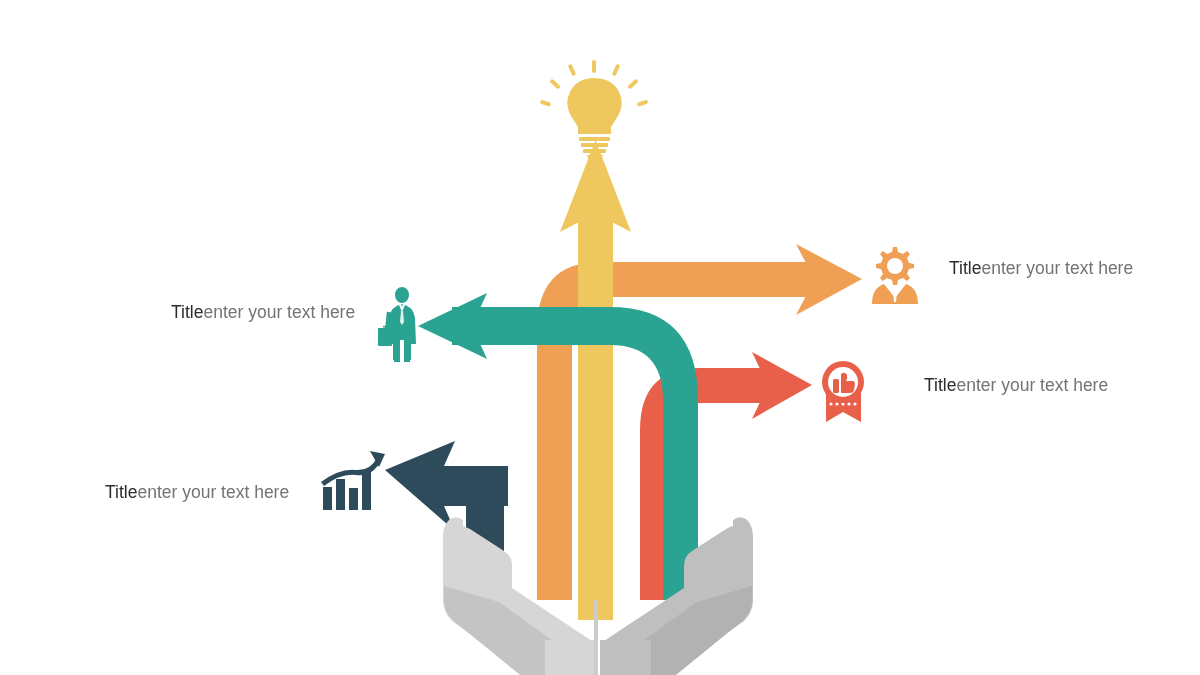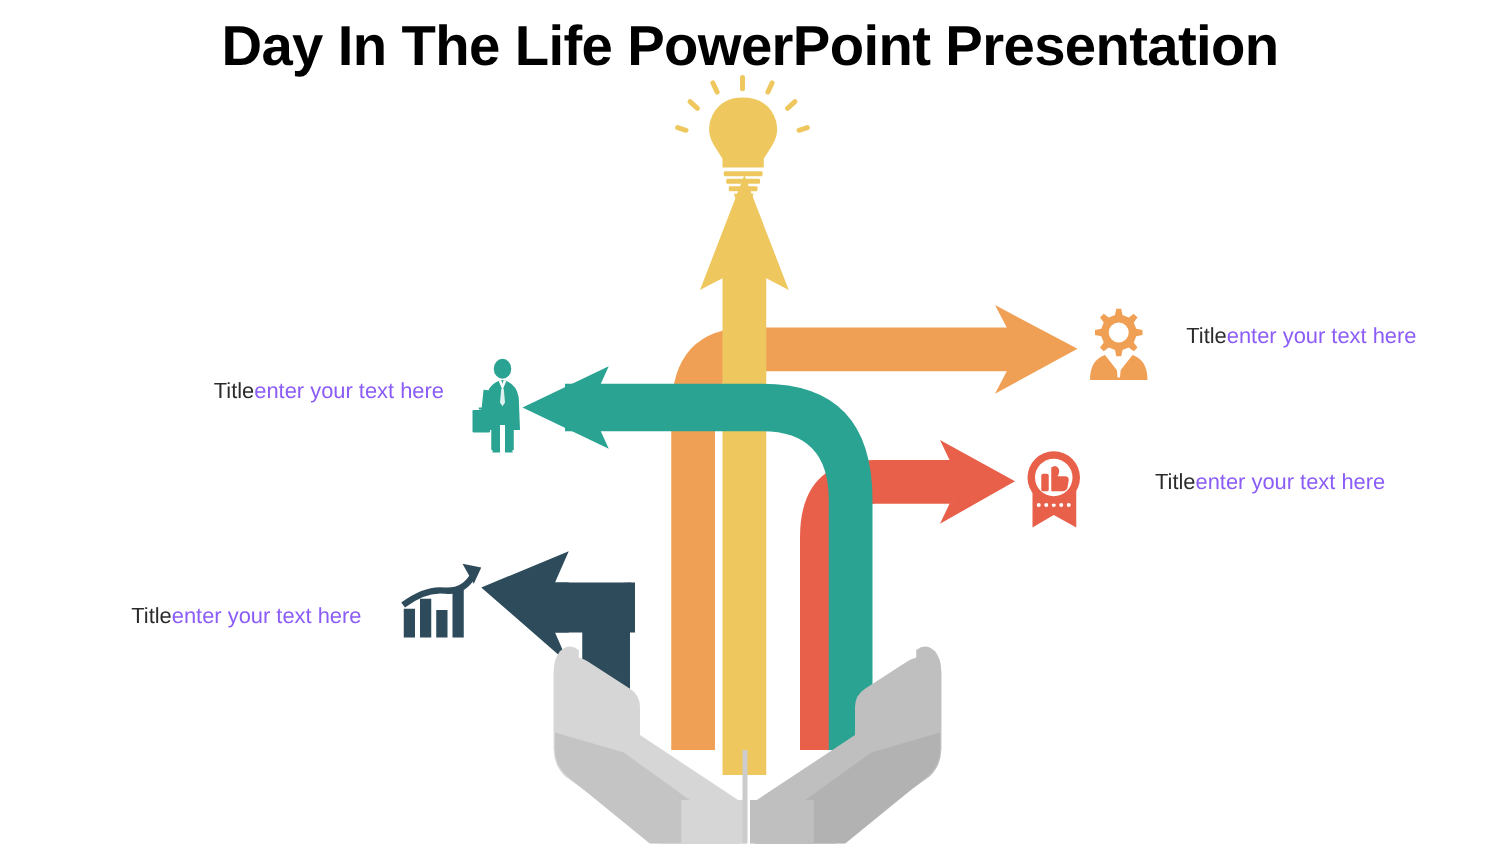--- a/index.html
+++ b/index.html
@@ -54,34 +54,33 @@
     line-height: 22px;
     white-space: nowrap;
     color: #8d8d8d;
   }
   .callout .lbl-title {
     font-weight: 400;
     color: #2b2b2b;
   }
   .callout .lbl-body {
     font-weight: 400;
-    color: #8b5cf6;
+    color: #737373;
   }
 
   #callout-gear-person { left: 949px; top: 257px; }
   #callout-award       { left: 924px; top: 374px; }
   #callout-businessman { left: 171px; top: 301px; }
   #callout-growth      { left: 105px; top: 481px; }
 </style>
 </head>
 <body>
 
 <div id="slide">
 
-  <div id="slide-title">Day In The Life PowerPoint Presentation</div>
 
   <svg id="diagram-svg" viewBox="0 0 1200 675">
 
     <g>
       <path d="M 480 585
                L 480 500
                Q 480 468 500 468
                L 466 468
                L 466 500
                L 466 585 Z" fill="#2d4b5a"></path>

